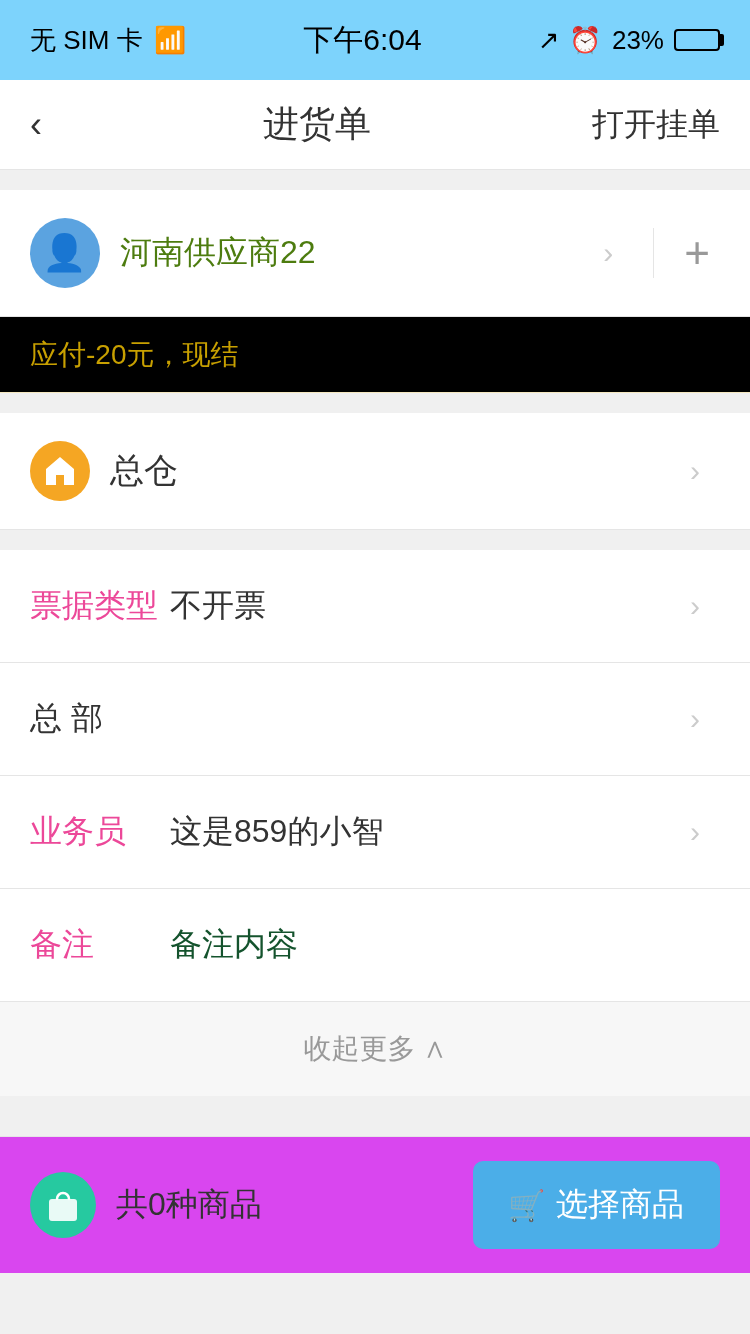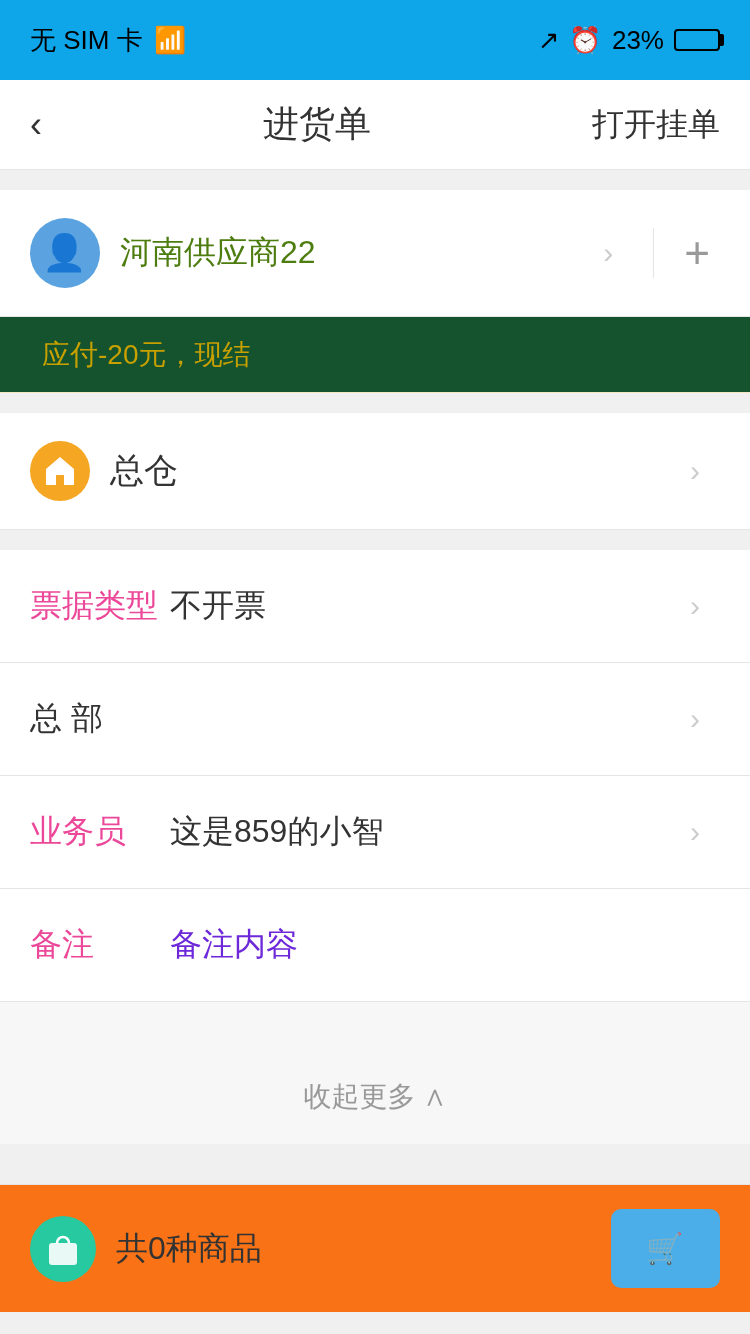--- a/index.html
+++ b/index.html
@@ -10,21 +10,21 @@
       width: 750px;
       min-height: 1334px;
       font-size: 32px;
       color: #333;
     }
 
     
     .status-bar {
       width: 100%;
       height: 80px;
-      background: #0ea5e9;
+      background: #7dd3fc;
       display: flex;
       align-items: center;
       justify-content: space-between;
       padding: 0 30px;
       font-size: 28px;
       color: #000;
     }
     .status-left {
       display: flex;
       align-items: center;
@@ -148,22 +148,22 @@
       padding: 0 10px;
     }
     .chevron-right {
       color: #ccc;
       font-size: 30px;
       margin-right: 20px;
     }
 
     
     .info-banner {
-      background: #14532d;
-      padding: 18px 42px;
+      background: #000000;
+      padding: 18px 30px;
       border-bottom: 1px solid #f5e8c0;
     }
     .info-text {
       font-size: 28px;
       color: #c8a000;
     }
 
     
     .inner-gap {
       height: 20px;
@@ -211,41 +211,40 @@
       color: #ec4899;
       width: 140px;
       flex-shrink: 0;
     }
     .form-value {
       flex: 1;
       font-size: 32px;
       color: #333;
     }
     .form-value.placeholder {
-      color: #6d28d9;
+      color: #14532d;
     }
 
     
     .collapse-row {
       background: #f7f7f7;
       display: flex;
       align-items: center;
       justify-content: center;
       padding: 28px 30px;
       cursor: pointer;
     }
     .collapse-text {
       font-size: 28px;
       color: #999;
-      margin-top: 48px;
     }
 
     
     .bottom-bar {
-      background: #f97316;
+      background: #d946ef;
       display: flex;
       align-items: center;
       padding: 24px 30px;
       gap: 20px;
       border-top: 1px solid #e5e5e5;
       margin-top: 20px;
     }
     .products-icon {
       width: 66px;
       height: 66px;
@@ -285,20 +284,21 @@
 </head>
 <body>
 
 <div class="page-bg">
 
   <div class="status-bar">
     <div class="status-left">
       <span>无 SIM 卡</span>
       <span class="wifi-icon">📶</span>
     </div>
+    <div class="status-center">下午6:04</div>
     <div class="status-right">
       <span>↗</span>
       <span>⏰</span>
       <span>23%</span>
       <span class="battery-bar">
         <span class="battery-fill"></span>
       </span>
     </div>
   </div>
 
@@ -375,16 +375,17 @@
   <div class="bottom-bar">
     <div class="products-icon">
       <svg width="40" height="40" viewBox="0 0 40 40" fill="none" xmlns="http://www.w3.org/2000/svg">
         <rect x="6" y="14" width="28" height="22" rx="3" fill="white" opacity="0.9"></rect>
         <path d="M14 14c0-3.31 2.69-6 6-6s6 2.69 6 6" stroke="white" stroke-width="2.5" fill="none" stroke-linecap="round"></path>
       </svg>
     </div>
     <span class="products-count">共0种商品</span>
     <div class="select-btn">
       <span class="select-icon">🛒</span>
+      <span>选择商品</span>
     </div>
   </div>
 
 </div>
 
 </body></html>

